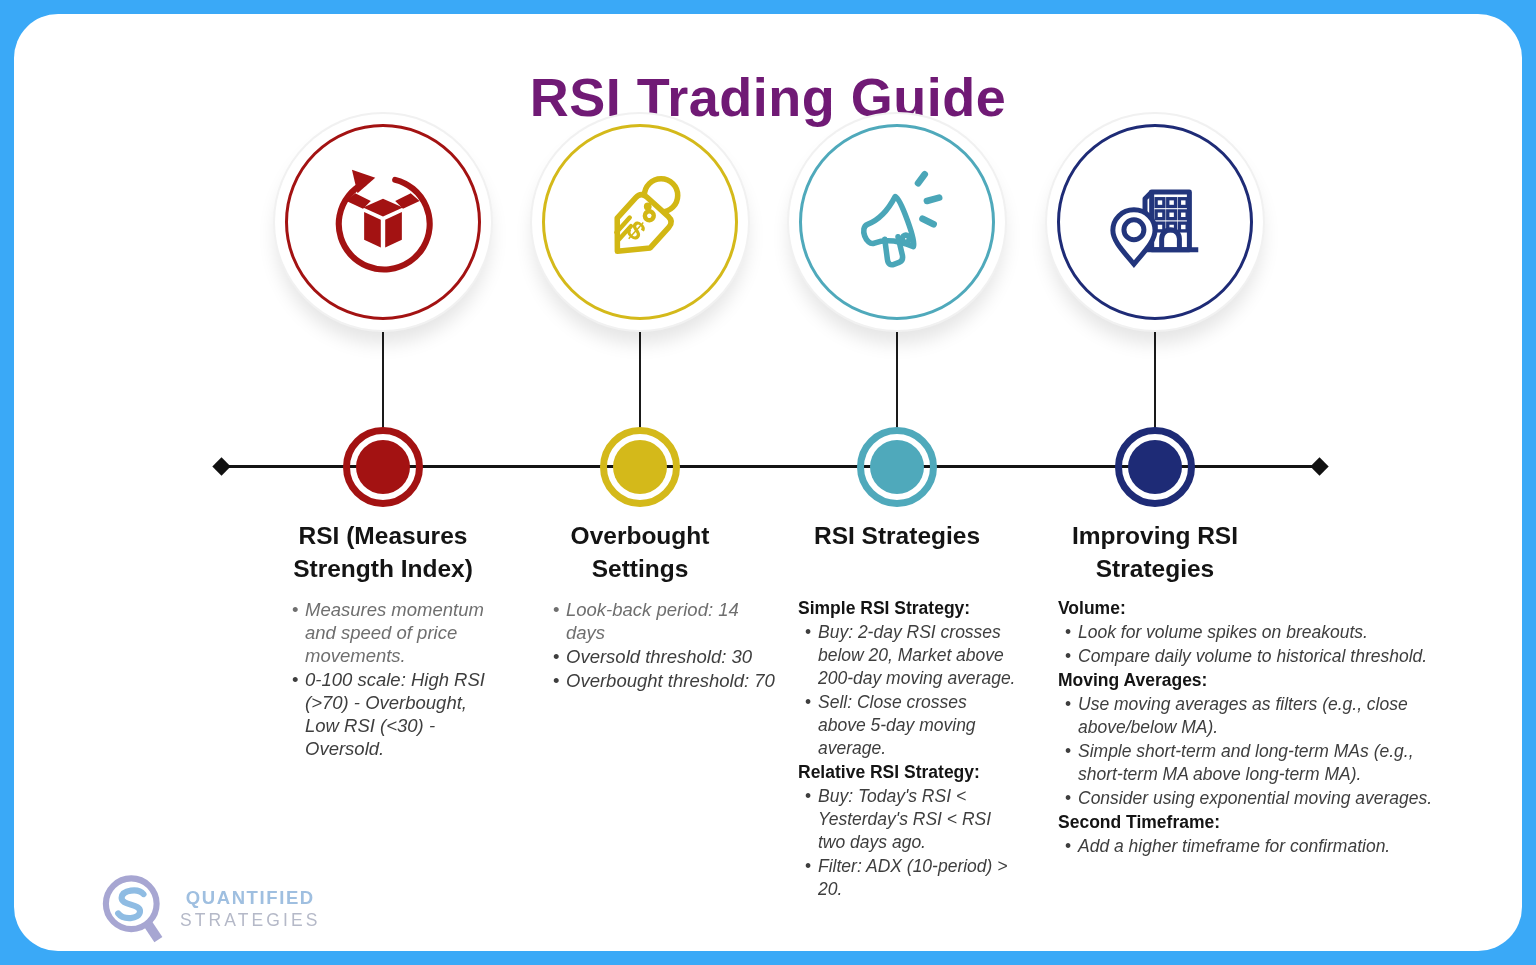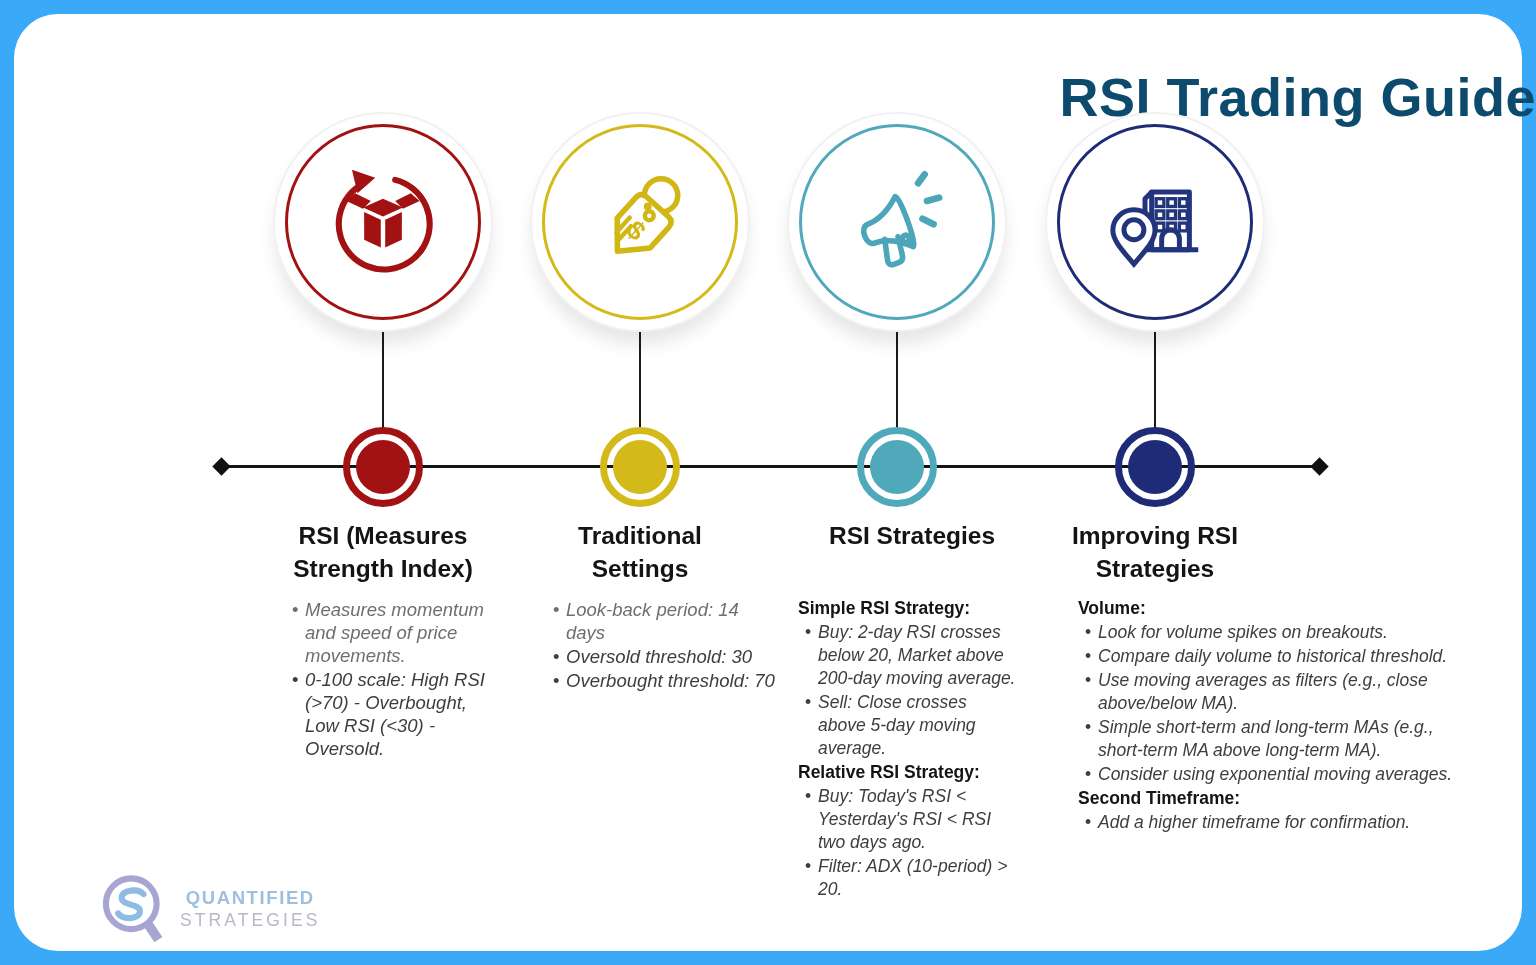--- a/index.html
+++ b/index.html
@@ -1,20 +1,20 @@
 <!DOCTYPE html>
 <html><head>
 <meta charset="utf-8">
 <style>
   html,body{margin:0;padding:0;}
   body{font-family:"Liberation Sans","DejaVu Sans",sans-serif;background:#3AA9F7;}
   #stage{position:relative;width:1536px;height:965px;background:#3AA9F7;overflow:hidden;}
   #card{position:absolute;left:14px;top:14px;right:14px;bottom:14px;background:#ffffff;border-radius:44px;}
-  #page-title{position:absolute;left:0;right:0;top:30px;text-align:right;
-    font-size:54px;font-weight:800;color:#0c4a6e;letter-spacing:.5px;}
+  #page-title{position:absolute;left:0;right:0;top:30px;text-align:center;
+    font-size:54px;font-weight:800;color:#701a75;letter-spacing:.5px;}
   
   .icon-circle{position:absolute;top:114px;width:216px;height:216px;border-radius:50%;background:#fff;
     box-shadow:0 0 0 2px #f1f1f1,0 14px 18px rgba(0,0,0,.10);display:flex;align-items:center;justify-content:center;z-index:2;}
   .icon-ring{width:190px;height:190px;border-radius:50%;border:3px solid var(--accent);
     display:flex;align-items:center;justify-content:center;background:#fff;}
   .icon-host svg{display:block;}
   
   .connector{position:absolute;top:330px;width:2px;height:98px;background:#1a1a1a;z-index:1;}
   #timeline-line{position:absolute;left:224px;top:465px;width:1096px;height:2.5px;background:#141414;z-index:1;}
   .diamond{position:absolute;width:13px;height:13px;background:#111;transform:rotate(45deg);top:460px;z-index:1;}
@@ -99,21 +99,21 @@
       </g>
       <circle cx="62" cy="41" r="3.5" fill="#D2B714"></circle>
     </svg>
             </span>
         </div>
       </div>
       <div class="connector" style="left: 639px;"></div>
       <div class="dot-core" style="left: 613px;"></div>
       <div class="dot-ring" style="left: 600px;"></div>
       <div class="column-heading" style="left: 470px;">
-          <div>Traditional</div>
+          <div>Overbought</div>
           <div>Settings</div>
         </div>
       <div class="content-list" style="left: 546px; width: 232px; font-size: 18.5px;">
           <div class="bullet muted">
             <span class="marker">•</span>
             <span class="btext">Look-back period: 14 days</span>
           </div>
           <div class="bullet">
             <span class="marker">•</span>
             <span class="btext">Oversold threshold: 30</span>
@@ -140,21 +140,21 @@
         <path d="M82 36 L93 33"></path>
         <path d="M78 52 L88 57"></path>
       </g>
     </svg>
             </span>
         </div>
       </div>
       <div class="connector" style="left: 896px;"></div>
       <div class="dot-core" style="left: 870px;"></div>
       <div class="dot-ring" style="left: 857px;"></div>
-      <div class="column-heading" style="left: 742px;">
+      <div class="column-heading" style="left: 727px;">
           <div>RSI Strategies</div>
         </div>
       <div class="content-list" style="left: 798px; width: 218px; font-size: 17.5px;">
           <div class="subhead">Simple RSI Strategy:</div>
           <div class="bullet">
             <span class="marker">•</span>
             <span class="btext">Buy: 2-day RSI crosses below 20, Market above 200-day moving average.</span>
           </div>
           <div class="bullet">
             <span class="marker">•</span>
@@ -200,30 +200,31 @@
             </span>
         </div>
       </div>
       <div class="connector" style="left: 1154px;"></div>
       <div class="dot-core" style="left: 1128px;"></div>
       <div class="dot-ring" style="left: 1115px;"></div>
       <div class="column-heading" style="left: 985px;">
           <div>Improving RSI</div>
           <div>Strategies</div>
         </div>
-      <div class="content-list" style="left: 1058px; width: 400px; font-size: 17.5px; margin-left: 20px;">
+      <div class="content-list" style="left: 1058px; width: 400px; font-size: 17.5px;">
           <div class="subhead">Volume:</div>
           <div class="bullet">
             <span class="marker">•</span>
             <span class="btext">Look for volume spikes on breakouts.</span>
           </div>
           <div class="bullet">
             <span class="marker">•</span>
             <span class="btext">Compare daily volume to historical threshold.</span>
           </div>
+          <div class="subhead">Moving Averages:</div>
           <div class="bullet">
             <span class="marker">•</span>
             <span class="btext">Use moving averages as filters (e.g., close above/below MA).</span>
           </div>
           <div class="bullet">
             <span class="marker">•</span>
             <span class="btext">Simple short-term and long-term MAs (e.g., short-term MA above long-term MA).</span>
           </div>
           <div class="bullet">
             <span class="marker">•</span>

